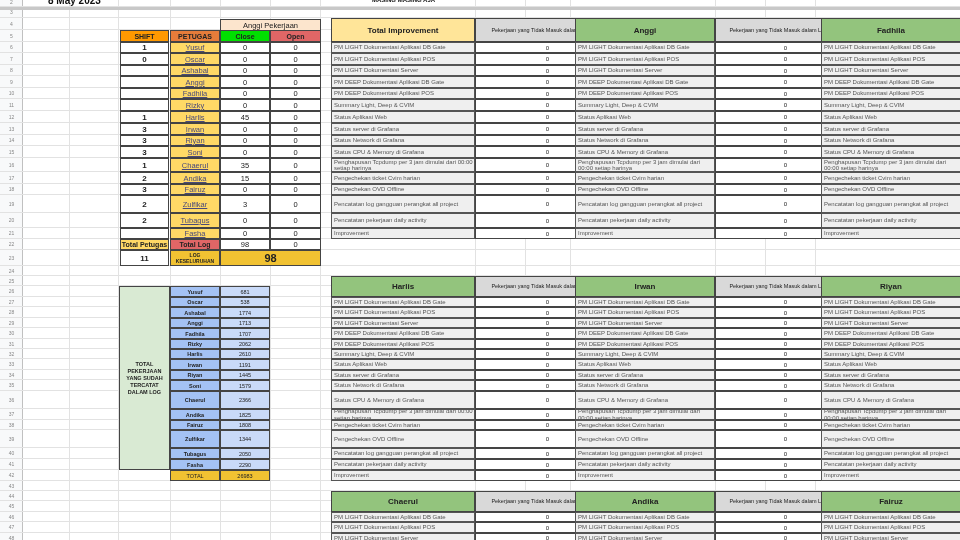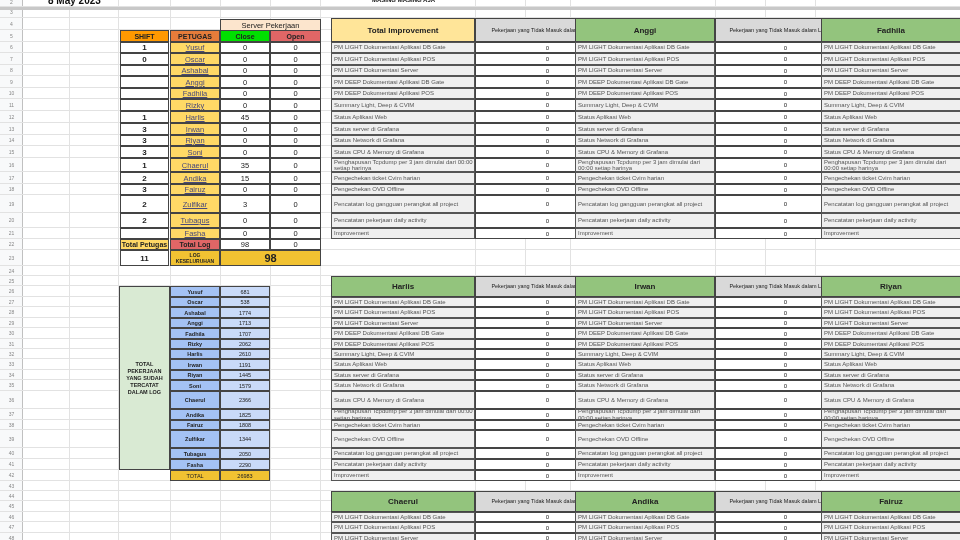--- a/index.html
+++ b/index.html
@@ -158,21 +158,21 @@
     <div class="gridline-v" style="left: 715px;"></div>
     <div class="gridline-v" style="left: 765px;"></div>
     <div class="gridline-v" style="left: 815px;"></div>
     <div class="freeze"></div>
   </div>
 
 <div class="title-date">8 May 2023</div>
 <div class="title-sub">MASING MASING AJA</div>
 
 <div id="status-table">
-    <div class="cell b hdr-status" style="left: 220px; width: 101px; top: 19px; height: 12px;">Server Pekerjaan</div>
+    <div class="cell b hdr-status" style="left: 220px; width: 101px; top: 19px; height: 12px;">Anggi Pekerjaan</div>
     <div class="cell b hdr-shift" style="left: 120px; width: 49px; top: 30px; height: 12px;">SHIFT</div>
     <div class="cell b hdr-petugas" style="left: 170px; width: 50px; top: 30px; height: 12px;">PETUGAS</div>
     <div class="cell b hdr-close" style="left: 220px; width: 50px; top: 30px; height: 12px;">Close</div>
     <div class="cell b hdr-open" style="left: 270px; width: 51px; top: 30px; height: 12px;">Open</div>
     <div class="cell b shift" style="left: 120px; width: 49px; top: 42px; height: 11px;">1</div>
     <div class="cell b petugas" style="left: 170px; width: 50px; top: 42px; height: 11px;">Yusuf</div>
     <div class="cell b num" style="left: 220px; width: 50px; top: 42px; height: 11px;">0</div>
     <div class="cell b num" style="left: 270px; width: 51px; top: 42px; height: 11px;">0</div>
     <div class="cell b shift" style="left: 120px; width: 49px; top: 53px; height: 12px;">0</div>
     <div class="cell b petugas" style="left: 170px; width: 50px; top: 53px; height: 12px;">Oscar</div>

